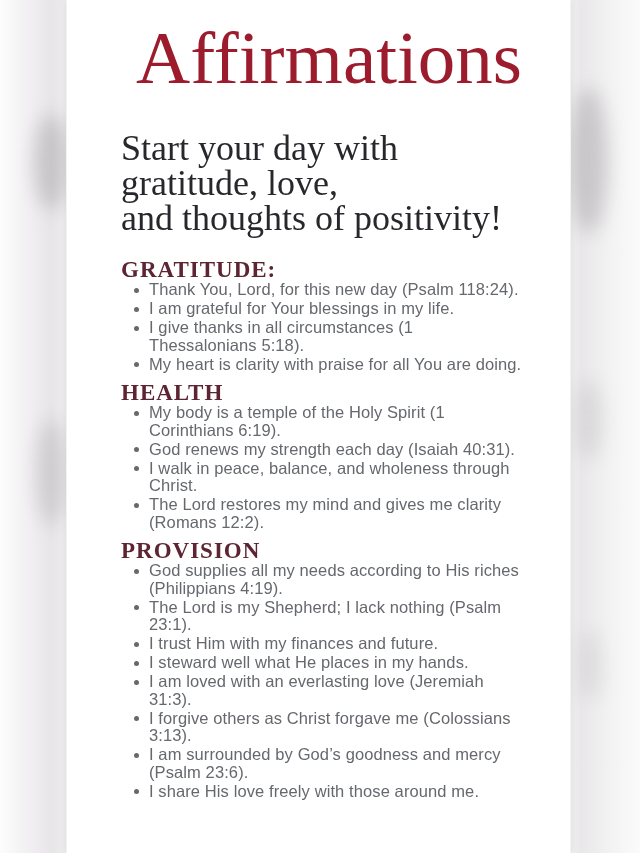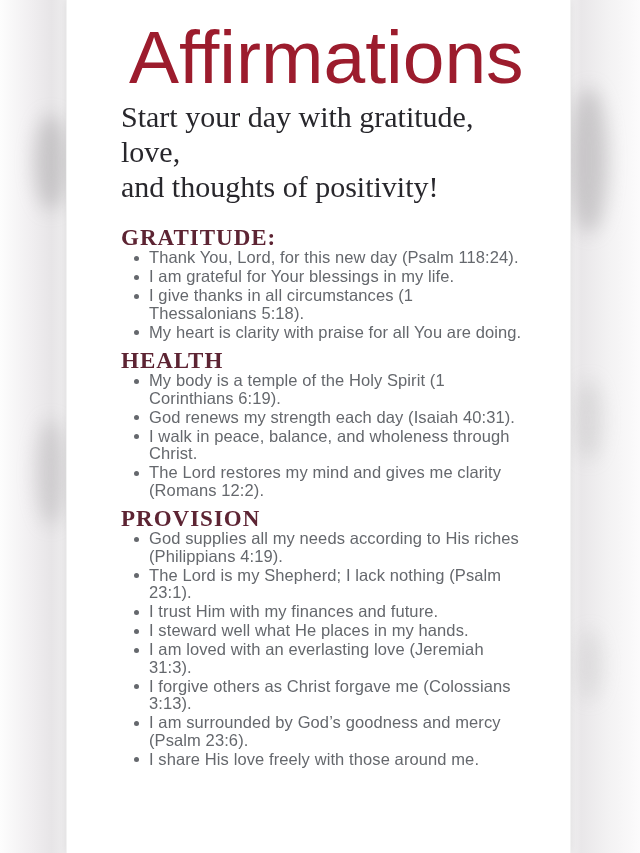--- a/index.html
+++ b/index.html
@@ -38,33 +38,33 @@
     position:absolute;left:66px;top:0;width:505px;height:853px;
     background:var(--card-bg);
     border-left:1px solid rgba(0,0,0,.05);
     border-right:1px solid rgba(0,0,0,.05);
     box-shadow:0 0 7px rgba(0,0,0,.07);
     z-index:2;
   }
   .content{padding:0 44px 0 54px;}
 
   .page-title{
-    margin:20px 0 0 8px;
-    font-family:Liberation Sans, sans-serif;
+    margin:20px 0 0 15px;
+    font-family:Liberation Serif, serif;
     font-weight:400;
     font-size:75px;
     line-height:75px;
     letter-spacing:0px;
     color:var(--title-color);
     white-space:nowrap;
   }
   .page-subtitle{
-    margin-top:4px;
+    margin-top:36px;
     font-family:"Liberation Serif",serif;
-    font-size:30px;
+    font-size:36px;
     line-height:35px;
     color:var(--subtitle-color);
     white-space:pre-line;
   }
   .section-heading{
     font-family:"Liberation Serif",serif;
     font-weight:700;
     font-size:23px;
     line-height:23px;
     letter-spacing:1px;

